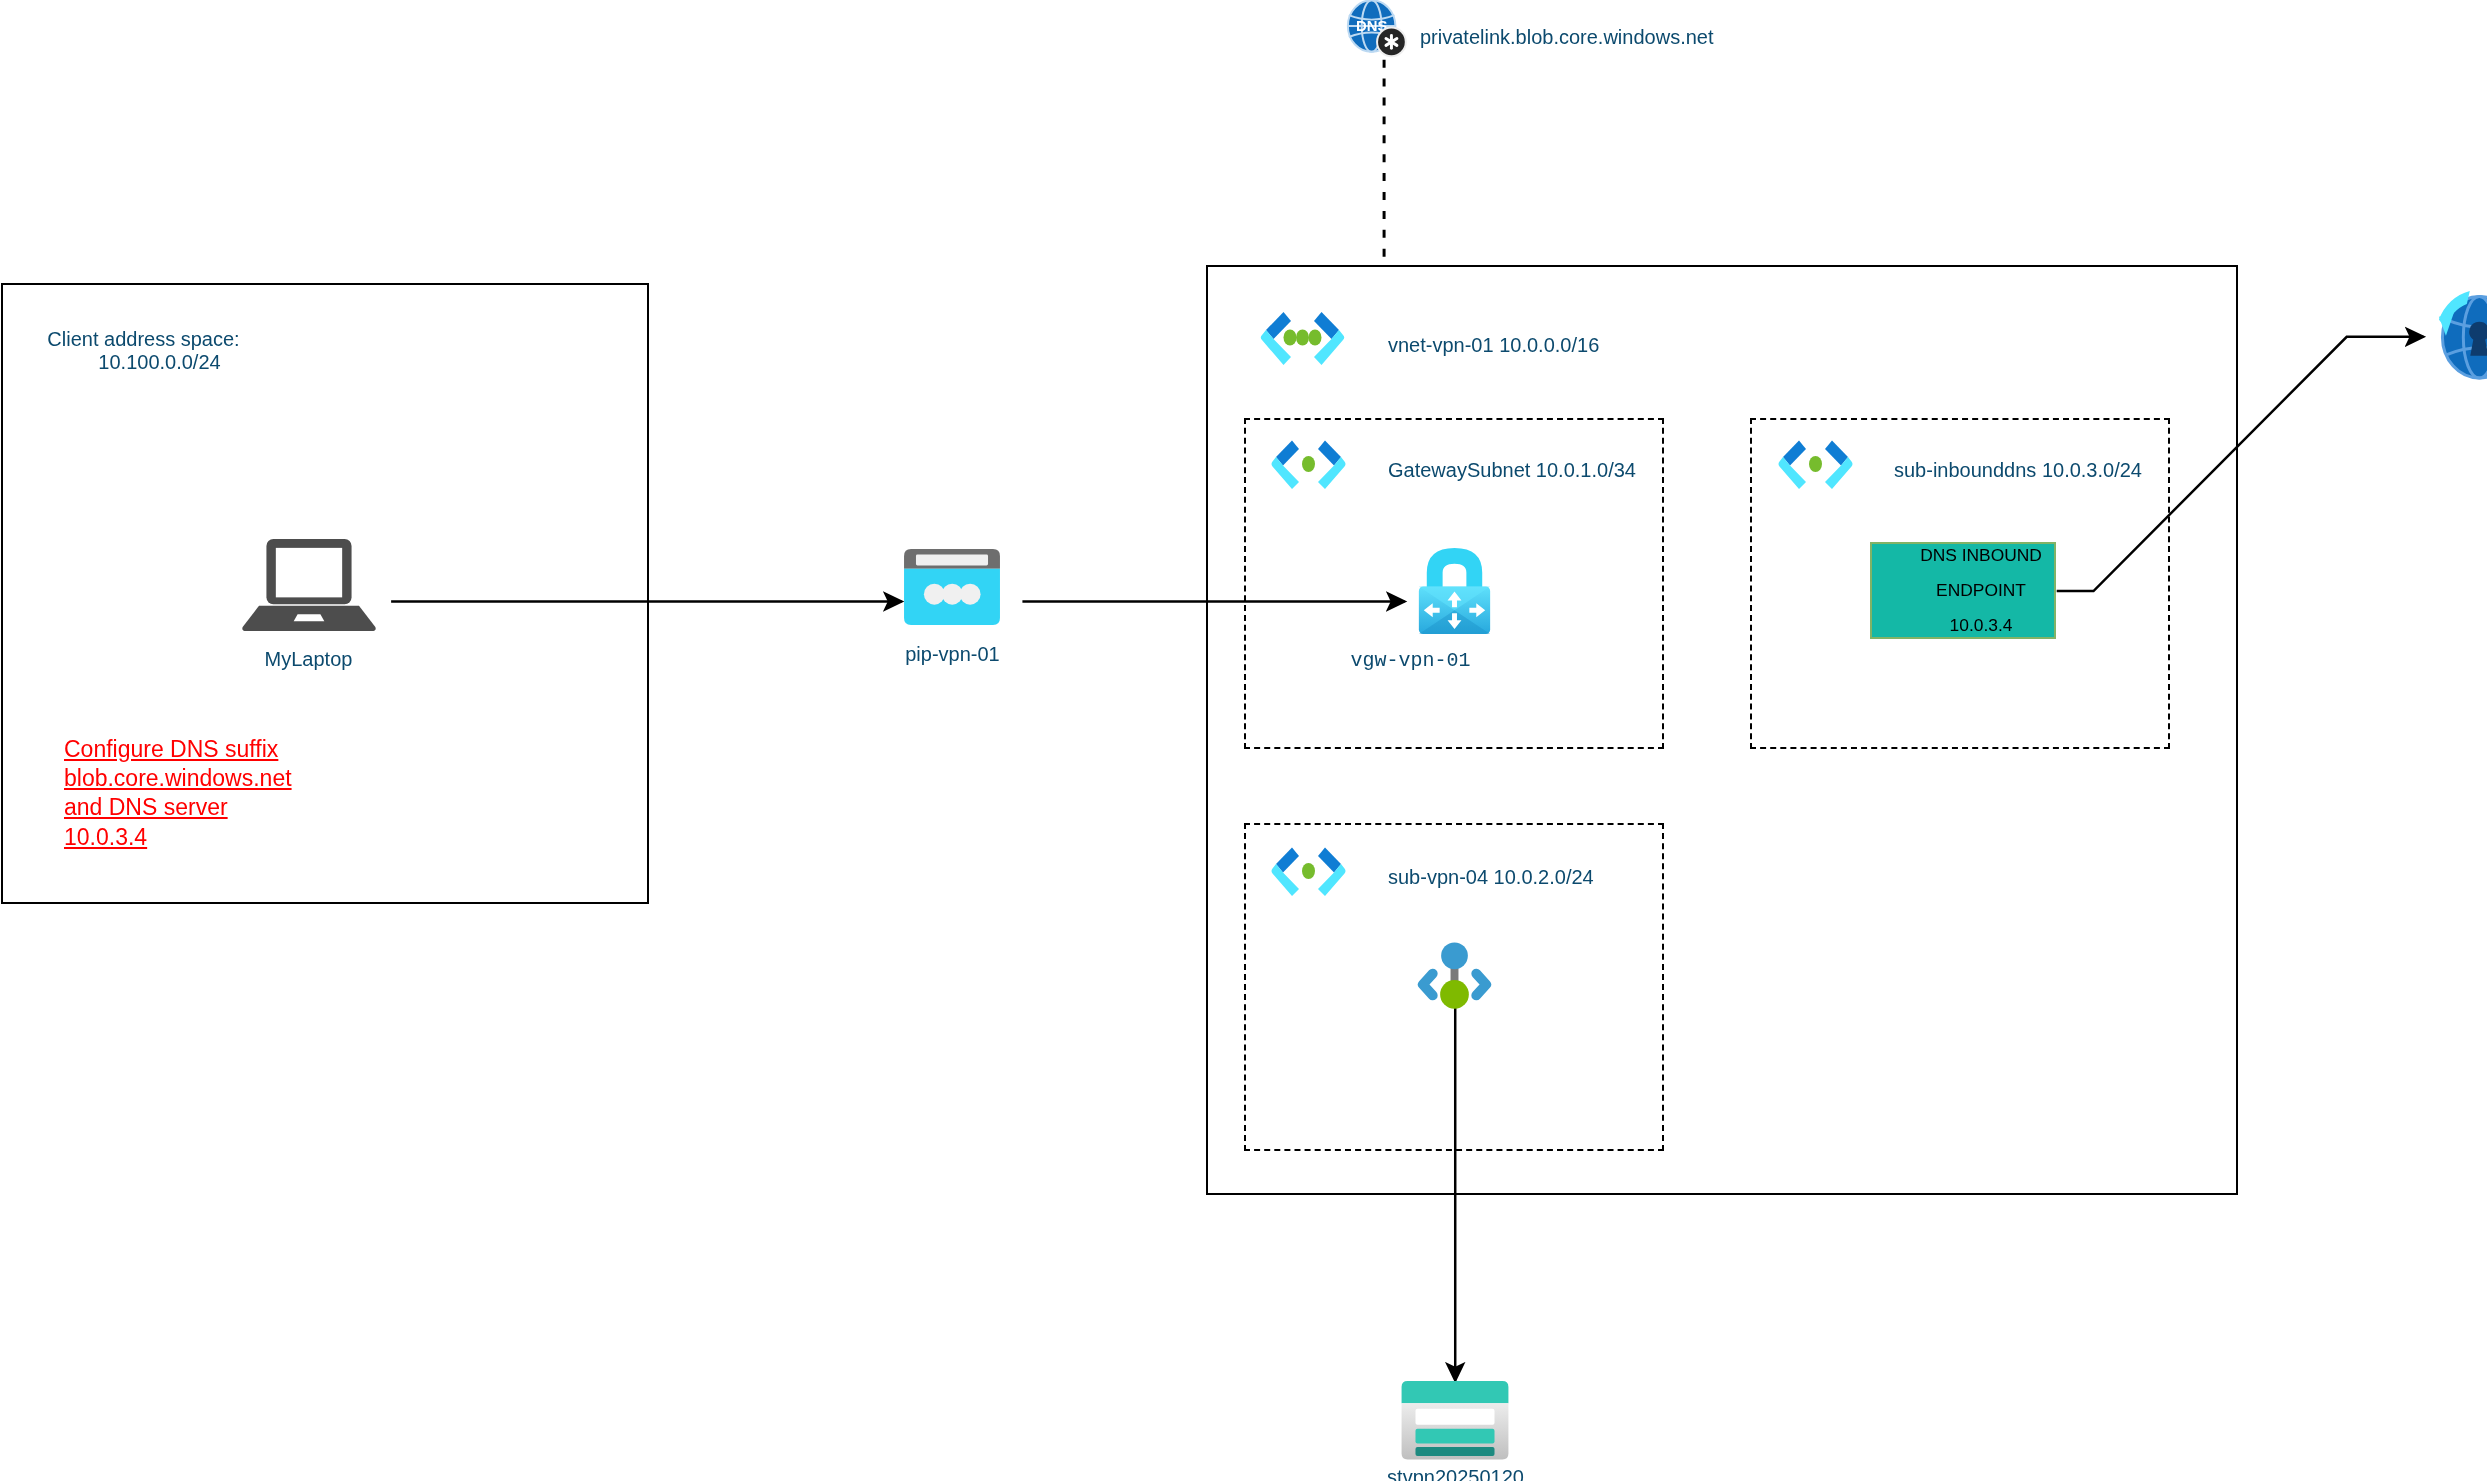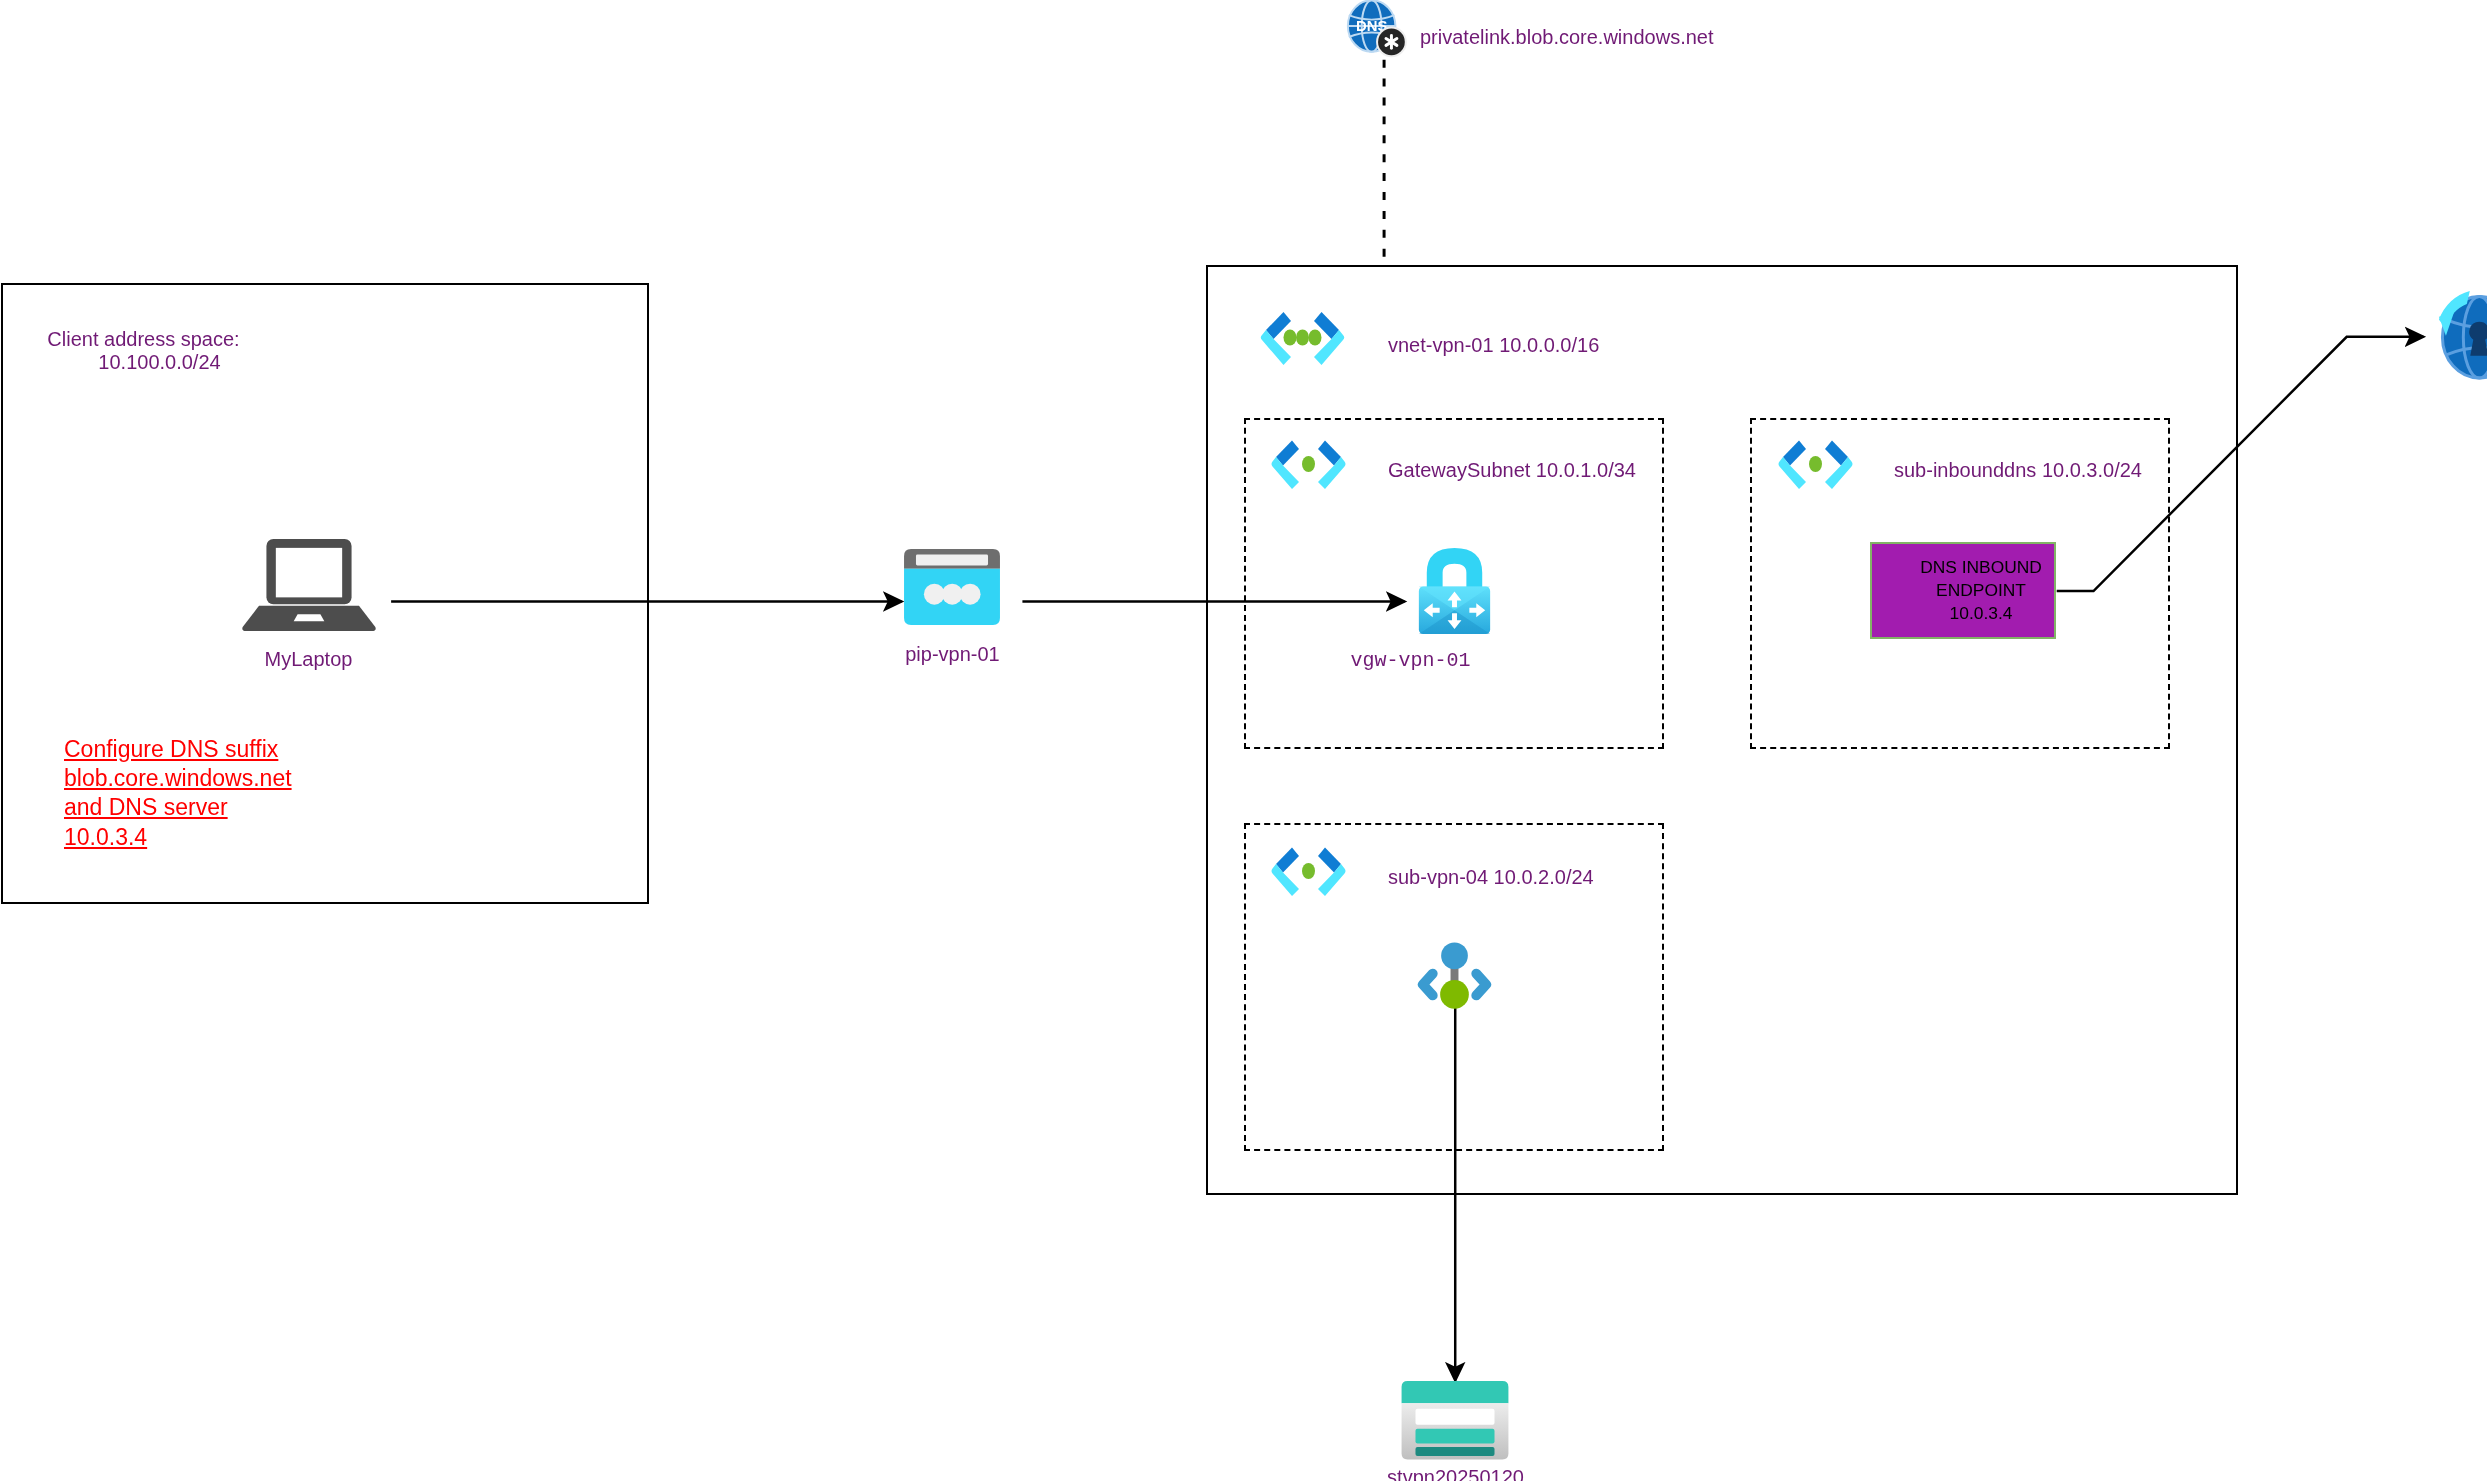--- a/index.html
+++ b/index.html
@@ -1,25 +1,25 @@
 <!DOCTYPE html>
 <html style="font-size:8px"><head>
 <meta charset="utf-8">
 <style>
   html,body{margin:0;padding:0;background:#ffffff;}
   body{font-family:"Liberation Sans",sans-serif;}
   #stage{position:relative;width:2703px;height:1482px;background:#ffffff;overflow:hidden;}
   .abs{position:absolute;}
-  .lbl{font-size:20px;color:#701a75;white-space:nowrap;line-height:1.22;}
+  .lbl{font-size:20px;color:#0c4a6e;white-space:nowrap;line-height:1.22;}
   .lbl-c{text-align:center;}
   .solid-box{position:absolute;border:2.5px solid #000000;background:transparent;box-sizing:border-box;}
   .dashed-box{position:absolute;border:2.5px dashed #000000;background:transparent;box-sizing:border-box;}
   .redtext{font-size:23px;color:#ff0000;line-height:1.27;white-space:pre-line;}
-  .green-box{position:absolute;background:#a21caf;border:2px solid #82b366;box-sizing:border-box;
-             display:flex;flex-direction:column;align-items:center;justify-content:center;
+  .green-box{position:absolute;background:#14b8a6;border:2px solid #82b366;box-sizing:border-box;
+             display:flex;flex-direction:column;align-items:center;justify-content:space-between;
              font-size:17.4px;color:#000;line-height:1.32;text-align:center;padding-left:36px;}
   svg{display:block;overflow:visible;}
   .connlayer{position:absolute;left:0;top:0;width:2703px;height:1482px;pointer-events:none;}
 </style>
 </head>
 <body>
 
 <div id="stage">
 
   <svg class="connlayer" viewBox="0 0 5433 2979">

